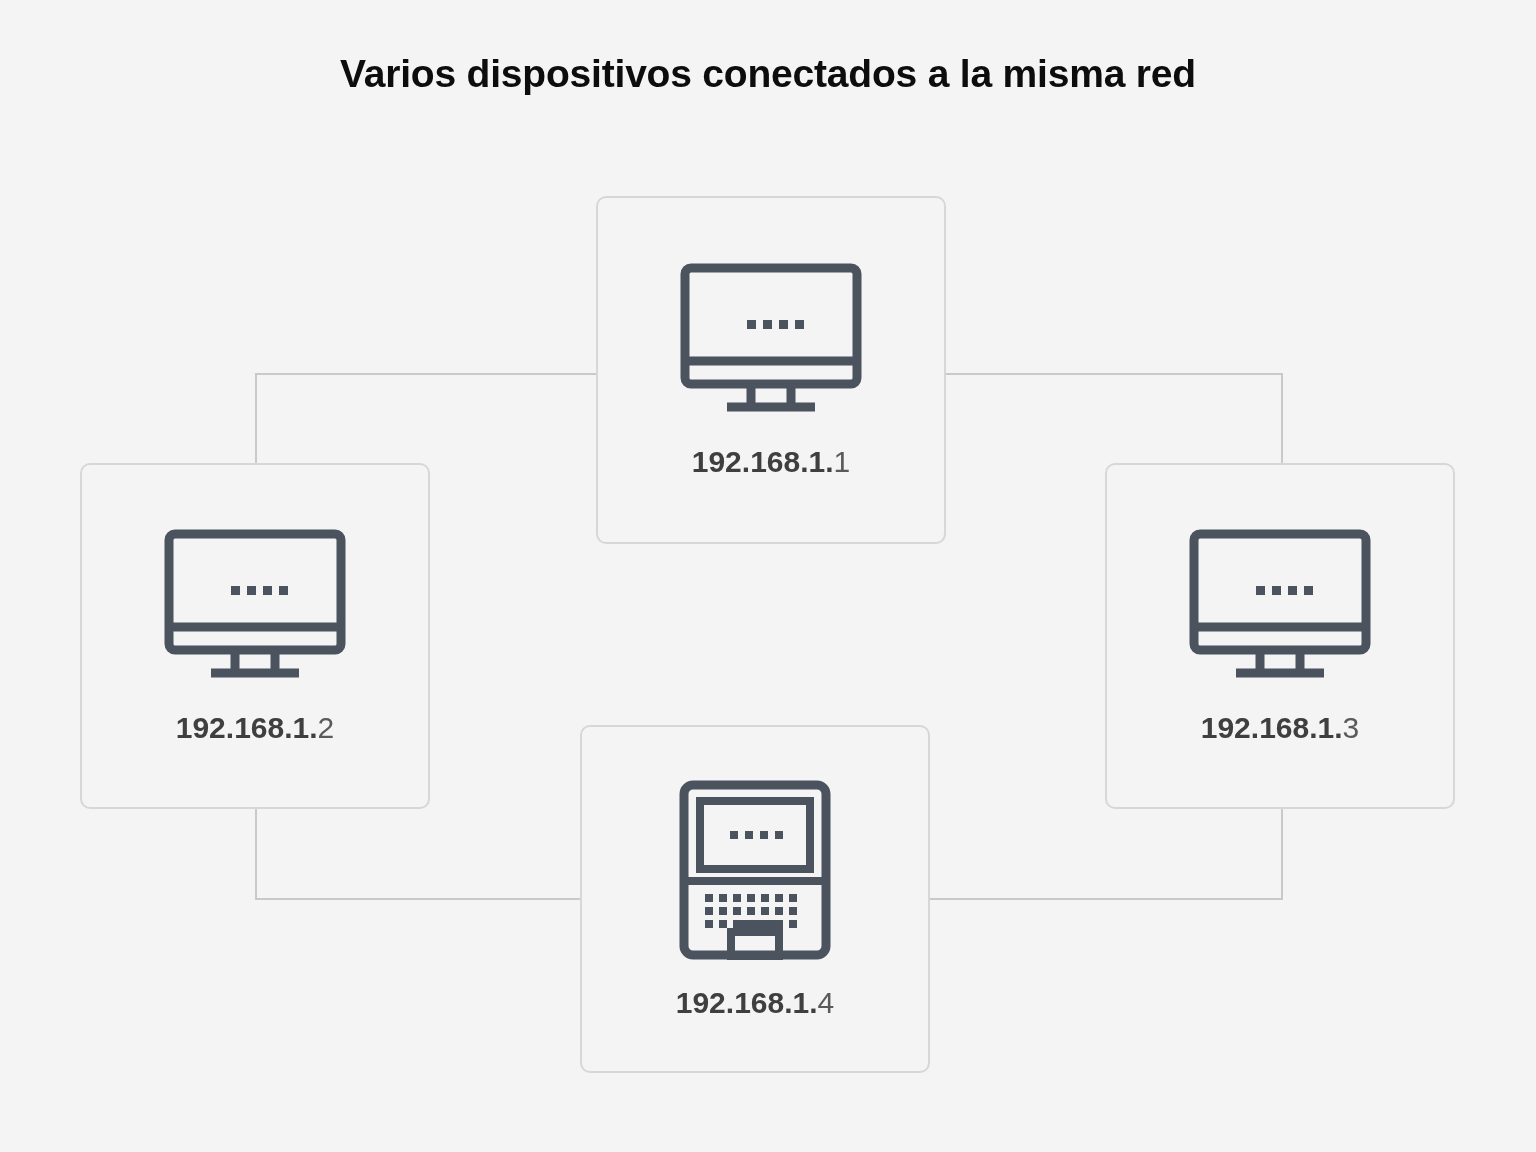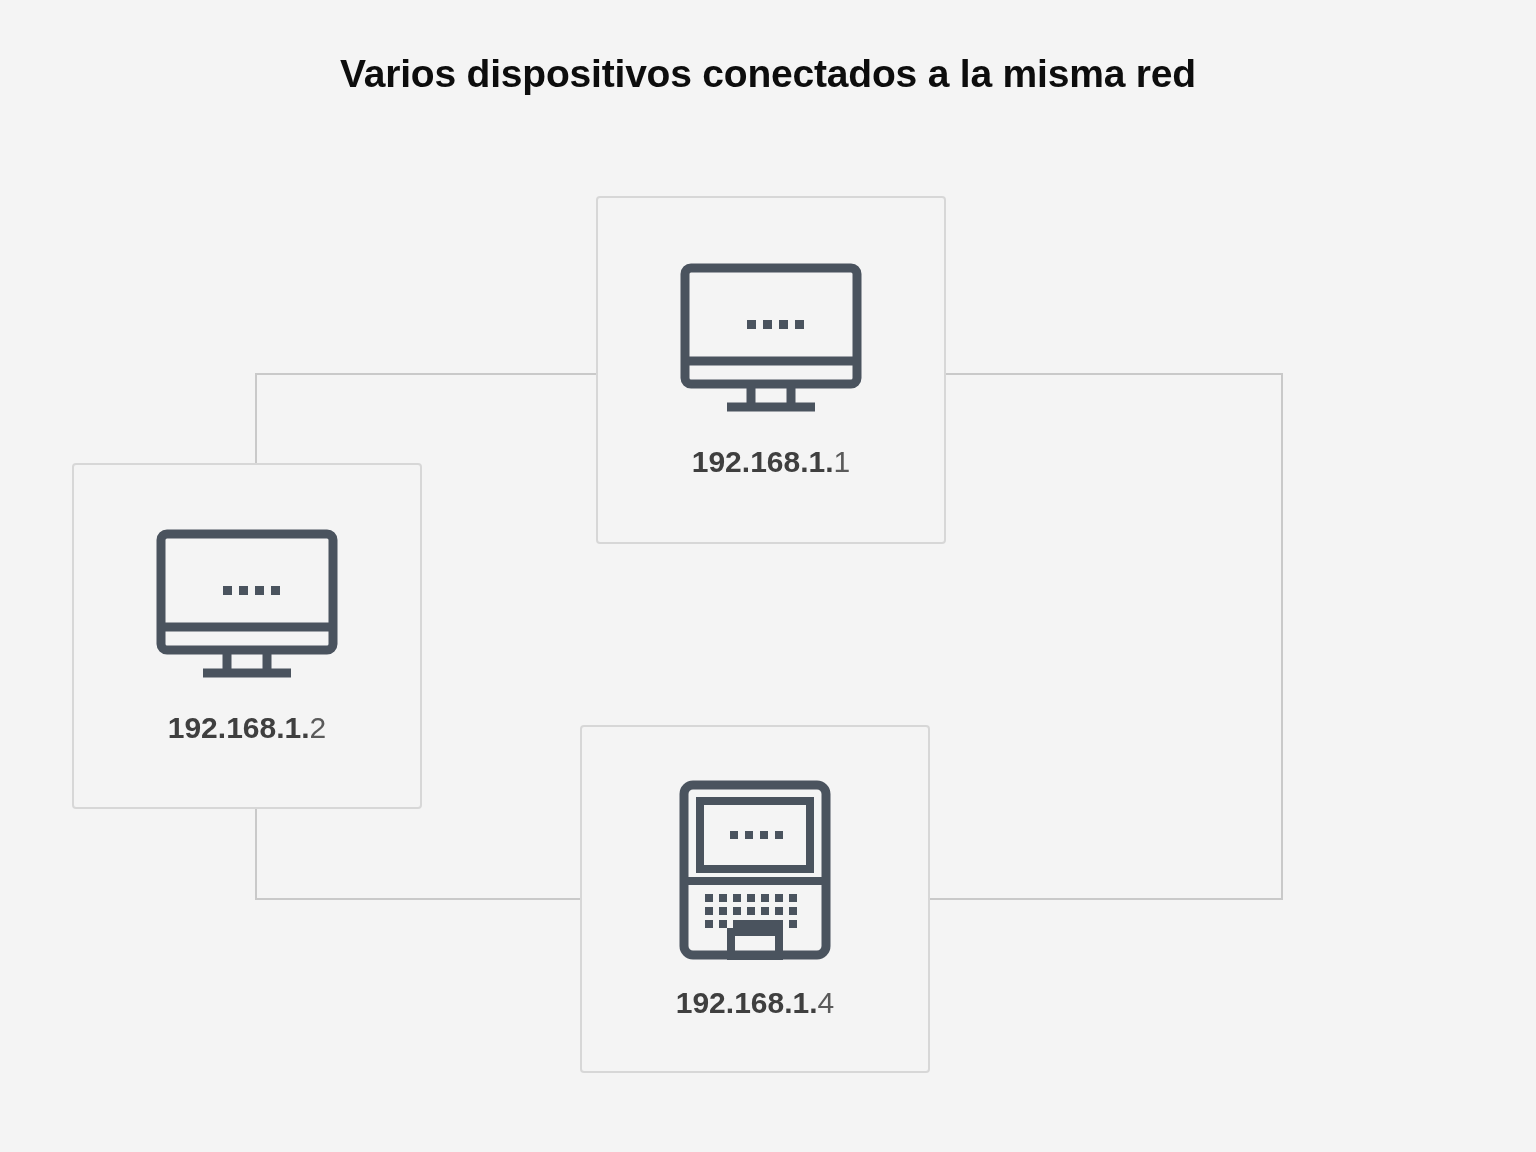--- a/index.html
+++ b/index.html
@@ -42,30 +42,30 @@
     border: 2px solid #c9c9c9;
     box-sizing: border-box;
     z-index: 1;
   }
 
   
   .card {
     position: absolute;
     background: #f4f4f4;
     border: 2px solid #d7d7d7;
-    border-radius: 4px;
+    border-radius: 10px;
     box-sizing: border-box;
     z-index: 2;
     display: flex;
     flex-direction: column;
     align-items: center;
     justify-content: center;
   }
   .card-top    { left: 596px;  top: 196px;  width: 350px; height: 348px; }
-  .card-left   { left: 72px;   top: 463px;  width: 350px; height: 346px; }
+  .card-left   { left: 80px;   top: 463px;  width: 350px; height: 346px; }
   .card-right  { left: 1105px; top: 463px;  width: 350px; height: 346px; }
   .card-bottom { left: 580px;  top: 725px;  width: 350px; height: 348px; }
 
   .icon-wrap {
     display: flex;
     align-items: center;
     justify-content: center;
   }
   .icon-monitor { height: 150px; margin-bottom: 34px; }
   .icon-laptop  { height: 180px; margin-bottom: 28px; }
@@ -125,20 +125,38 @@
         <line x1="71" y1="121" x2="71" y2="140" stroke="#4a535e" stroke-width="9"></line>
         <line x1="111" y1="121" x2="111" y2="140" stroke="#4a535e" stroke-width="9"></line>
         <line x1="47" y1="144" x2="135" y2="144" stroke="#4a535e" stroke-width="9"></line>
       </svg>
     </div>
     <div class="ip-label">
       <span class="ip-prefix">192.168.1.</span><span class="ip-host">2</span>
     </div>
   </div>
 
+  <div class="card card-right">
+    <div class="icon-wrap icon-monitor">
+      <svg width="182" height="150" viewBox="0 0 182 150" fill="none">
+        <rect x="5" y="5" width="172" height="116" rx="6" stroke="#4a535e" stroke-width="9"></rect>
+        <line x1="9" y1="98" x2="173" y2="98" stroke="#4a535e" stroke-width="9"></line>
+        <rect x="67" y="57" width="9" height="9" fill="#4a535e"></rect>
+        <rect x="83" y="57" width="9" height="9" fill="#4a535e"></rect>
+        <rect x="99" y="57" width="9" height="9" fill="#4a535e"></rect>
+        <rect x="115" y="57" width="9" height="9" fill="#4a535e"></rect>
+        <line x1="71" y1="121" x2="71" y2="140" stroke="#4a535e" stroke-width="9"></line>
+        <line x1="111" y1="121" x2="111" y2="140" stroke="#4a535e" stroke-width="9"></line>
+        <line x1="47" y1="144" x2="135" y2="144" stroke="#4a535e" stroke-width="9"></line>
+      </svg>
+    </div>
+    <div class="ip-label">
+      <span class="ip-prefix">192.168.1.</span><span class="ip-host">3</span>
+    </div>
+  </div>
 
   <div class="card card-bottom">
     <div class="icon-wrap icon-laptop">
       <svg width="152" height="180" viewBox="0 0 152 180" fill="none">
         <rect x="5" y="5" width="142" height="170" rx="9" stroke="#4a535e" stroke-width="9"></rect>
         <rect x="21" y="21" width="110" height="68" stroke="#4a535e" stroke-width="8"></rect>
         <line x1="9" y1="101" x2="143" y2="101" stroke="#4a535e" stroke-width="8"></line>
         <rect x="51" y="51" width="8" height="8" fill="#4a535e"></rect>
         <rect x="66" y="51" width="8" height="8" fill="#4a535e"></rect>
         <rect x="81" y="51" width="8" height="8" fill="#4a535e"></rect>

